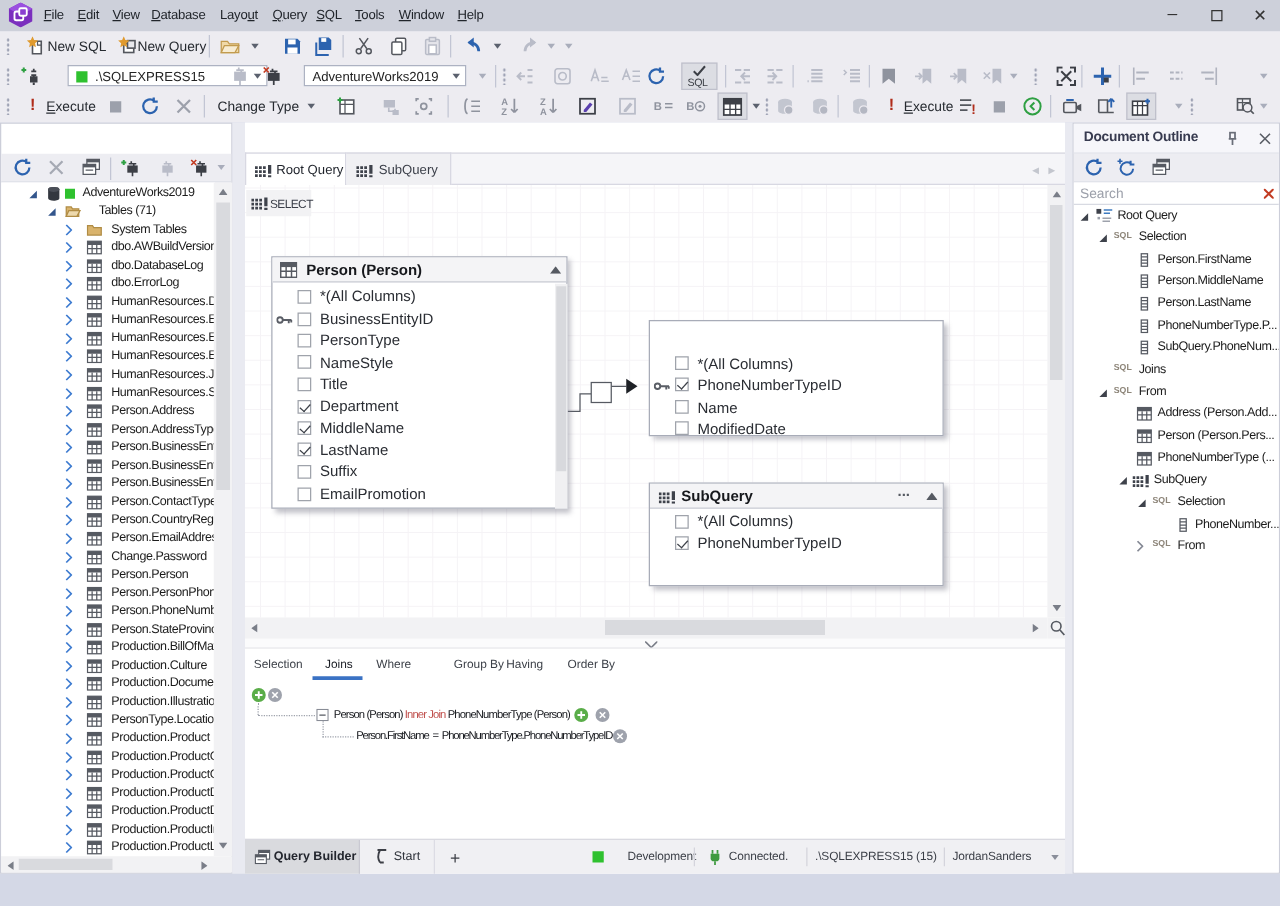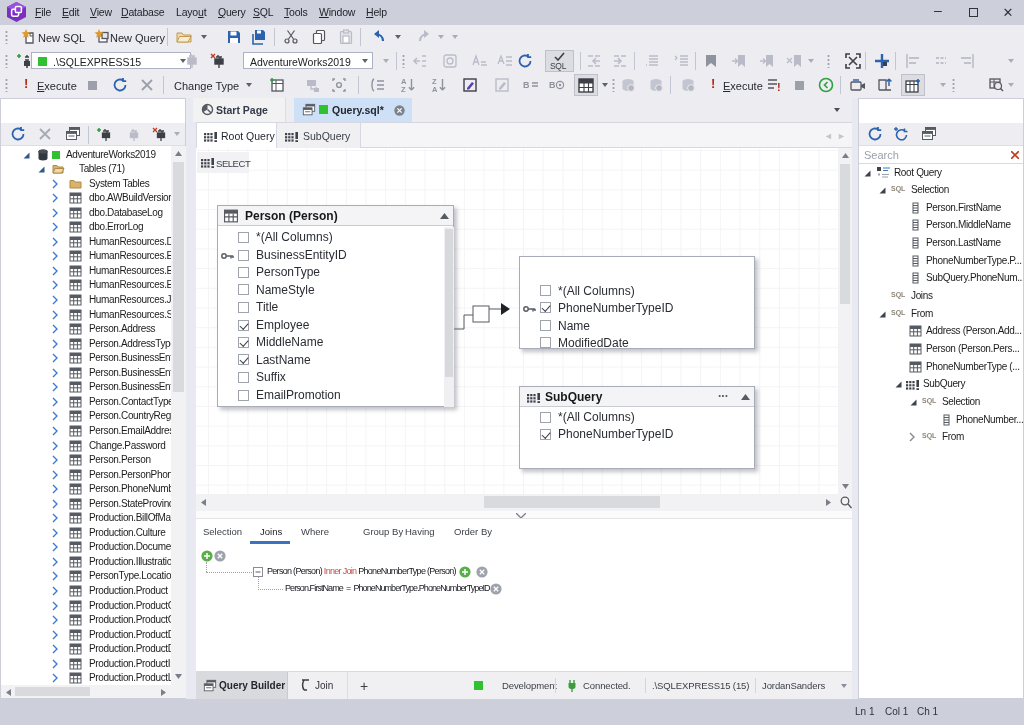--- a/index.html
+++ b/index.html
@@ -209,21 +209,21 @@
     <span class="caret dis" style="left:438px;top:10px"></span>
     <span class="caret dis" style="left:452px;top:10px"></span>
 
     <div class="grip" style="left:5px;top:29px"></div>
     <svg class="tico" style="left:17px;top:28px" viewBox="0 0 16 16">
         <path d="M2 1v4m-2-2h4" stroke="#2fa043" stroke-width="1.6"></path>
         <path d="M8 4h4M8 7h4M10 4v-2M10 7v2" stroke="#3c3f46" stroke-width="1.4"></path>
         <rect x="7" y="8" width="6" height="5" fill="#3c3f46"></rect>
         <path d="M10 13v2" stroke="#3c3f46" stroke-width="1.6"></path>
       </svg>
-    <div class="combo" style="left:31px;top:27px;width:160px">
+    <div class="combo" style="left:54px;top:27px;width:160px">
       <span class="gsq" style="left:6px;top:4px"></span>
       <span style="position:absolute;left:21px;top:3px;font-size:10.5px;color:#222">.\SQLEXPRESS15</span>
       <span class="caret cv"></span>
     </div>
     <svg class="tico" style="left:184px;top:28px" viewBox="0 0 16 16">
         <g stroke="#b9bcc8" stroke-width="1.4" fill="#b9bcc8">
           <path d="M5 3h6M7 3v-2M9 3v2" fill="none"></path>
           <rect x="4" y="5" width="8" height="6"></rect>
           <path d="M8 11v4" fill="none"></path>
         </g>
@@ -867,40 +867,20 @@
           <path d="M0 3.5L5 0v7z" fill="#7a7e88"></path>
         </svg>
       <div class="scrh" style="left:14px;top:2px;width:75px;height:9px"></div>
       <svg class="abs" style="left:160px;top:4px" width="5" height="7" viewBox="0 0 5 7">
           <path d="M5 3.5L0 7V0z" fill="#7a7e88"></path>
         </svg>
     </div>
   </div>
   <div id="lsplit" class="abs"></div>
   <div id="center" class="abs">
-    <div id="tabstrip">
-      <div class="abs" style="left:0;top:0;width:93px;height:24px;background:#f2f2f3;border-right:1px solid #dcdce4">
-        <svg class="abs" style="left:8px;top:5px" width="13" height="13">
-            <use href="#compass"></use>
-          </svg>
-        <span class="abs" style="left:23px;top:6px;font-weight:bold;font-size:10.5px;color:#333a4a">Start Page</span>
-      </div>
-      <div class="abs" style="left:101px;top:0;width:118px;height:24px;background:#cee0f5">
-        <svg class="abs" style="left:8px;top:5px" width="14" height="14">
-            <use href="#copywin"></use>
-          </svg>
-        <span class="gsq" style="left:25px;top:7px"></span>
-        <span class="abs" style="left:38px;top:6px;font-weight:bold;font-size:10.5px;color:#22262e">Query.sql*</span>
-        <svg class="abs" style="left:100px;top:7px" width="11" height="11" viewBox="0 0 11 11">
-            <circle cx="5.5" cy="5.5" r="5.2" fill="#7e828c"></circle>
-            <path d="M3.4 3.4l4.2 4.2M7.6 3.4L3.4 7.6" stroke="#fff" stroke-width="1.2"></path>
-          </svg>
-      </div>
-      <span class="caret" style="left:641px;top:10px;border-top-color:#4a4e58"></span>
-    </div>
     <div id="subtabs">
       <div class="abs" style="left:0;top:-1px;width:81px;height:26px;background:#fff;border:1px solid #d8d8e2;border-bottom:none">
         <svg class="abs" style="left:7px;top:7px" width="14" height="12">
             <use href="#grid9"></use>
           </svg>
         <span class="abs" style="left:24px;top:7px;font-size:10.5px;color:#1e222a">Root Query</span>
       </div>
       <div class="abs" style="left:81px;top:-1px;width:84px;height:26px;background:#f0f0f3;border:1px solid #d8d8e2;border-left:none;border-bottom:none">
         <svg class="abs" style="left:8px;top:7px" width="14" height="12">
             <use href="#grid9"></use>
@@ -945,21 +925,21 @@
           </svg>
         <div class="cb" style="left:20px;top:44px"></div>
           <span class="crow" style="left:38px;top:42px">BusinessEntityID</span>
         <div class="cb" style="left:20px;top:61px"></div>
           <span class="crow" style="left:38px;top:59px">PersonType</span>
         <div class="cb" style="left:20px;top:78px"></div>
           <span class="crow" style="left:38px;top:77px">NameStyle</span>
         <div class="cb" style="left:20px;top:96px"></div>
           <span class="crow" style="left:38px;top:94px">Title</span>
         <div class="cb ck" style="left:20px;top:114px"></div>
-          <span class="crow" style="left:38px;top:112px">Employee</span>
+          <span class="crow" style="left:38px;top:112px">Department</span>
         <div class="cb ck" style="left:20px;top:131px"></div>
           <span class="crow" style="left:38px;top:129px">MiddleName</span>
         <div class="cb ck" style="left:20px;top:148px"></div>
           <span class="crow" style="left:38px;top:147px">LastName</span>
         <div class="cb" style="left:20px;top:166px"></div>
           <span class="crow" style="left:38px;top:164px">Suffix</span>
         <div class="cb" style="left:20px;top:184px"></div>
           <span class="crow" style="left:38px;top:182px">EmailPromotion</span>
       </div>
 
@@ -1068,41 +1048,50 @@
       <div class="btab" style="left:0;width:92px;background:#d9dade;border-right:1px solid #c9c9d2">
         <svg class="abs" style="left:7px;top:7px" width="14" height="14">
             <use href="#copywin"></use>
           </svg>
         <span class="abs" style="left:23px;top:8px;font-weight:bold;font-size:10px;color:#23262e">Query Builder</span>
       </div>
       <div class="btab" style="left:92px;width:60px;border-right:1px solid #dcdce4">
         <svg class="abs" style="left:11px;top:6px" width="13" height="14" viewBox="0 0 13 14">
             <path d="M3 2h7M5 2c-2 4-2 7 0 10M5 12h3" stroke="#3c3f46" stroke-width="1.5" fill="none"></path>
           </svg>
-        <span class="abs" style="left:27px;top:8px;font-size:10px">Join</span>
+        <span class="abs" style="left:27px;top:8px;font-size:10px">Start</span>
       </div>
       <span class="abs" style="left:164px;top:6px;font-size:14px;color:#3c3f46">+</span>
       <span class="gsq" style="left:278px;top:9px"></span>
       <span class="scell" style="left:306px">Development</span>
       <div class="ssep" style="left:359px"></div>
       <svg class="abs" style="left:371px;top:7px" width="10" height="14" viewBox="0 0 10 14">
           <path d="M3 1v3M7 1v3" stroke="#3f9b3f" stroke-width="1.4"></path>
           <path d="M1.5 4h7v3.5c0 1.5-1 2.5-2.5 2.5h-2C2.5 10 1.5 9 1.5 7.5z" fill="#3f9b3f"></path>
           <path d="M5 10v3" stroke="#3f9b3f" stroke-width="1.4"></path>
         </svg>
       <span class="scell" style="left:387px">Connected.</span>
       <div class="ssep" style="left:449px"></div>
       <span class="scell" style="left:456px">.\SQLEXPRESS15 (15)</span>
       <div class="ssep" style="left:559px"></div>
       <span class="scell" style="left:566px">JordanSanders</span>
       <span class="caret dis" style="left:645px;top:12px;border-top-color:#8a8e9a"></span>
     </div>
   </div>
   <div id="rsplit" class="abs"></div>
   <div id="rightpanel" class="abs">
+    <div class="ptitle">
+        <span style="position:absolute;left:8px;top:5px">Document Outline</span>
+      <svg class="abs" style="left:122px;top:6px" width="10" height="12" viewBox="0 0 10 12">
+          <path d="M3 1h4v5H3zM2 6h6M5 6v5" stroke="#6a6e78" stroke-width="1.4" fill="none"></path>
+        </svg>
+      <svg class="abs" style="left:148px;top:7px" width="10" height="10" viewBox="0 0 10 10">
+          <path d="M1 1l8 8M9 1L1 9" stroke="#5a5e66" stroke-width="1.3"></path>
+        </svg>
+    </div>
     <div class="ptbar">
       <svg class="abs" style="left:8px;top:3px" width="16" height="16">
           <use href="#refresh"></use>
         </svg>
       <svg class="abs" style="left:34px;top:3px" width="16" height="16" viewBox="0 0 16 16">
           <path d="M13.5 9a5 5 0 1 1-2-4.2M11.5 2.5v3h3" fill="none" stroke="#2c63af" stroke-width="1.6"></path>
           <path d="M1 3h4M3 1v4" stroke="#2c63af" stroke-width="1.3"></path>
         </svg>
       <svg class="abs" style="left:62px;top:3px" width="16" height="16">
           <use href="#copywin"></use>
@@ -1217,18 +1206,13 @@
         </div>
         <div class="tr" style="top:266.25px">
           <svg style="position:absolute;left:50px;top:2px" width="6" height="10" viewBox="0 0 6 10">
             <path d="M1 1l4 4-4 4" fill="none" stroke="#848894" stroke-width="1.4"></path>
           </svg>
           <span style="position:absolute;left:63px;top:2px;font-size:7px;font-weight:bold;color:#8d8579;letter-spacing:0">SQL</span>
           <span style="left:83px">From</span>
         </div>
       </div>
   </div>
-  <div id="statusbar" class="abs">
-    <span class="abs" style="left:855px;top:7px;font-size:10px">Ln 1</span>
-    <span class="abs" style="left:885px;top:7px;font-size:10px">Col 1</span>
-    <span class="abs" style="left:917px;top:7px;font-size:10px">Ch 1</span>
-  </div>
 </div>
 
 </body></html>

